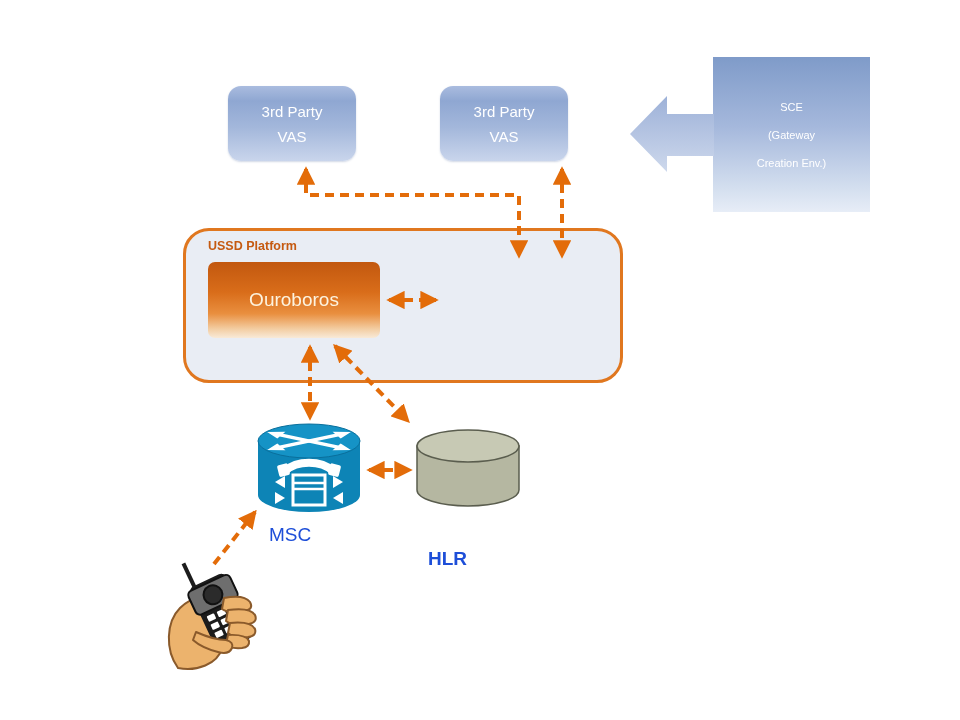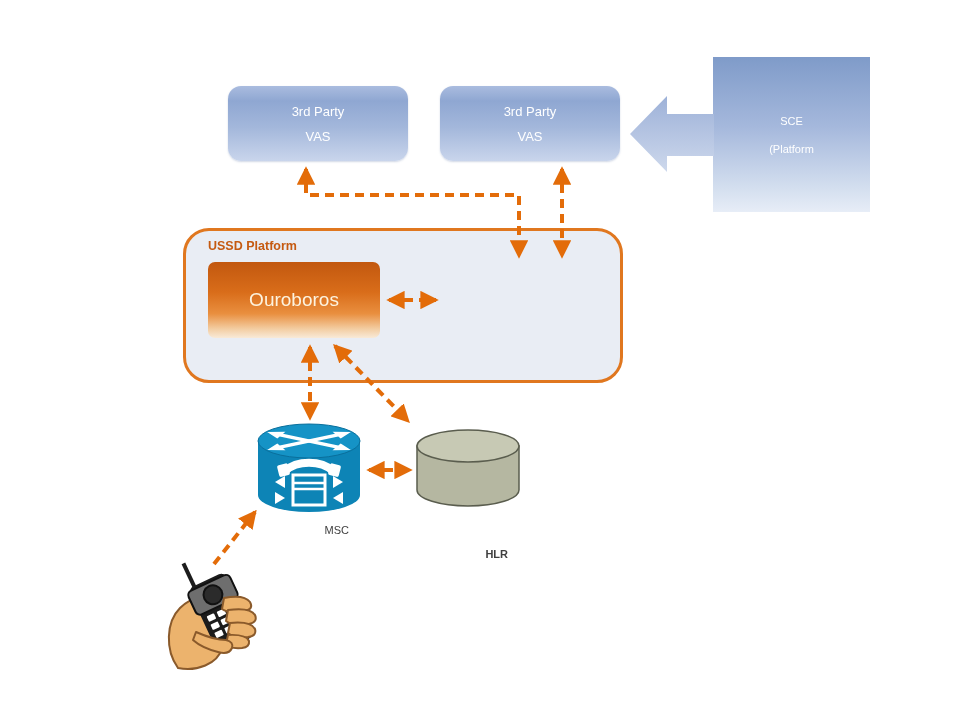--- a/index.html
+++ b/index.html
@@ -3,23 +3,23 @@
 <meta charset="utf-8">
 <style>
   html,body{margin:0;padding:0;background:#ffffff;}
   .canvas{
     position:relative;width:960px;height:720px;background:var(--bg,#ffffff);
     font-family:"Liberation Sans",sans-serif;overflow:hidden;
   }
   .node{position:absolute;display:flex;flex-direction:column;align-items:center;justify-content:center;text-align:center;}
   
   .vas{
-    width:180px;height:75px;border-radius:13px;
+    width:128px;height:75px;border-radius:13px;
     background:linear-gradient(180deg,#aabcdf 0%,#8fa7d2 20%,#a3b7db 55%,#c9d5ec 100%);
-    color:#ffffff;font-size:13px;line-height:25px;
+    color:#ffffff;font-size:15px;line-height:25px;
     box-shadow:0 1px 2px rgba(120,140,180,.35);
   }
   .vas1{left:228px;top:86px;}
   .vas2{left:440px;top:86px;}
   
   .sce{
     left:713px;top:57px;width:157px;height:155px;
     background:linear-gradient(180deg,#7f9bc9 0%,#a5b8dc 45%,#d4dfef 85%,#e7edf7 100%);
     color:#ffffff;font-size:11px;line-height:28px;
   }
@@ -38,21 +38,21 @@
   .obox{
     border-radius:7px;
     background:linear-gradient(180deg,#c2580f 0%,#d96d1a 40%,#e98f3f 68%,#f3cda2 88%,#f8ead8 100%);
     font-size:19px;line-height:28px;
   }
   .gateway{left:208px;top:262px;width:172px;height:76px;}
   .menu{left:445px;top:262px;width:150px;height:76px;}
   .cream{color:var(--cream-text,#fdf3df);}
   .red{color:var(--red-text,#e8140c);}
   
-  .cyl-label{position:absolute;font-size:11px;color:#404040;width:80px;text-align:right;}
+  .cyl-label{position:absolute;font-size:19px;color:#1d4ed8;width:80px;text-align:left;}
   .msc-label{left:269px;top:524px;}
   .hlr-label{left:428px;top:548px;font-weight:bold;}
   
   .overlay{position:absolute;left:0;top:0;width:960px;height:720px;pointer-events:none;}
 </style>
 </head>
 <body>
 
 <div class="canvas">
 
@@ -61,21 +61,22 @@
     <div>VAS</div>
   </div>
 
   <div class="node vas vas2">
     <div>3rd Party</div>
     <div>VAS</div>
   </div>
 
   <div class="node sce">
     <div>SCE</div>
-    <div>(Platform</div>
+    <div>(Gateway</div>
+    <div>Creation Env.)</div>
   </div>
 
   <div class="platform">
     <div class="platform-label">USSD Platform</div>
   </div>
 
   <div class="node obox gateway">
     <div class="cream">Ouroboros</div>
   </div>
 

